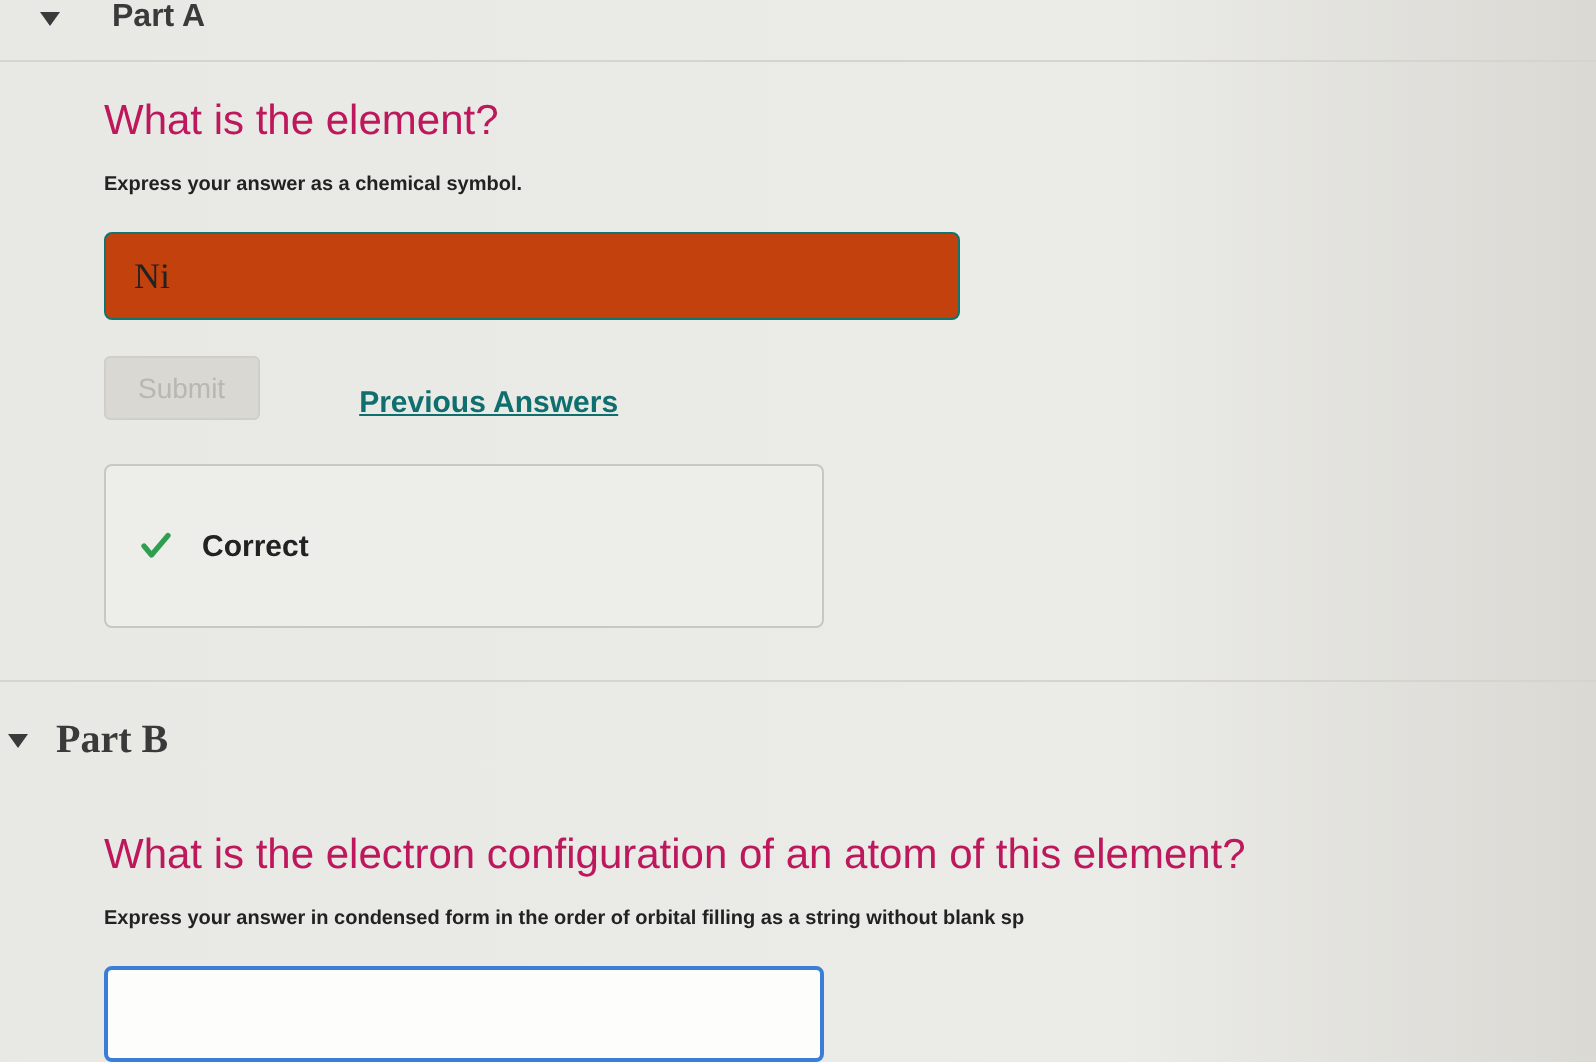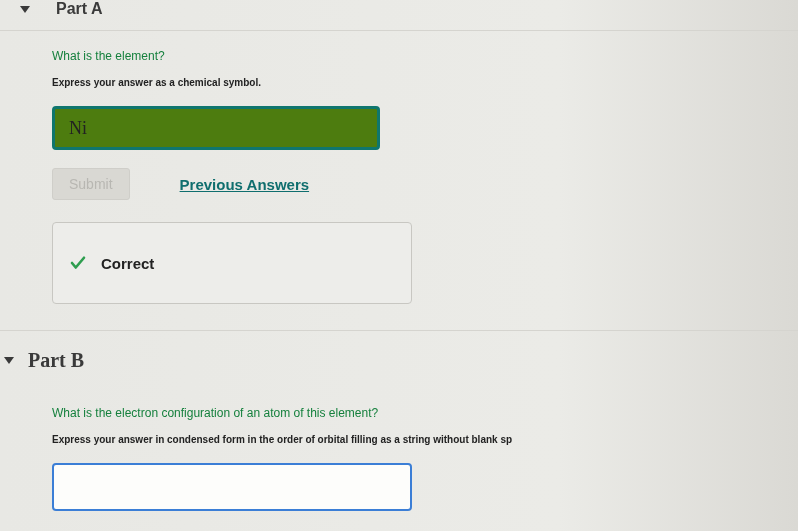--- a/index.html
+++ b/index.html
@@ -30,52 +30,52 @@
       border-left: 5px solid transparent;
       border-right: 5px solid transparent;
       border-top: 7px solid #3a3a3a;
       margin-right: 14px;
     }
     .part-body {
       padding: 18px 0 26px 52px;
       border-top: 1px solid #d5d4cf;
     }
     .question {
-      font-size: 12px;
-      color: #15803d;
+      font-size: 21px;
+      color: #be185d;
       margin-bottom: 14px;
     }
     .instruction {
       font-size: 10px;
       font-weight: bold;
       color: #222;
       margin-bottom: 18px;
     }
     .answer-input {
-      width: 328px;
+      width: 428px;
       height: 44px;
-      border: 3px solid #0f766e;
+      border: 1px solid #0f766e;
       border-radius: 4px;
-      background: #4d7c0f;
+      background: #c2410c;
       padding: 0 14px;
       font-size: 18px;
       font-family: "Times New Roman", serif;
       color: #222;
       margin-bottom: 18px;
       display: block;
     }
     .answer-input.active {
       border: 2px solid #3b7ed6;
       background: #fdfdfb;
       width: 360px;
       height: 48px;
     }
     .button-row {
       display: flex;
-      align-items: center;
+      align-items: flex-end;
       gap: 22px;
       margin-bottom: 22px;
     }
     .submit-btn {
       background: #d9d8d3;
       border: 1px solid #cfcec9;
       border-radius: 3px;
       padding: 7px 16px;
       font-size: 14px;
       color: #b8b7b2;

